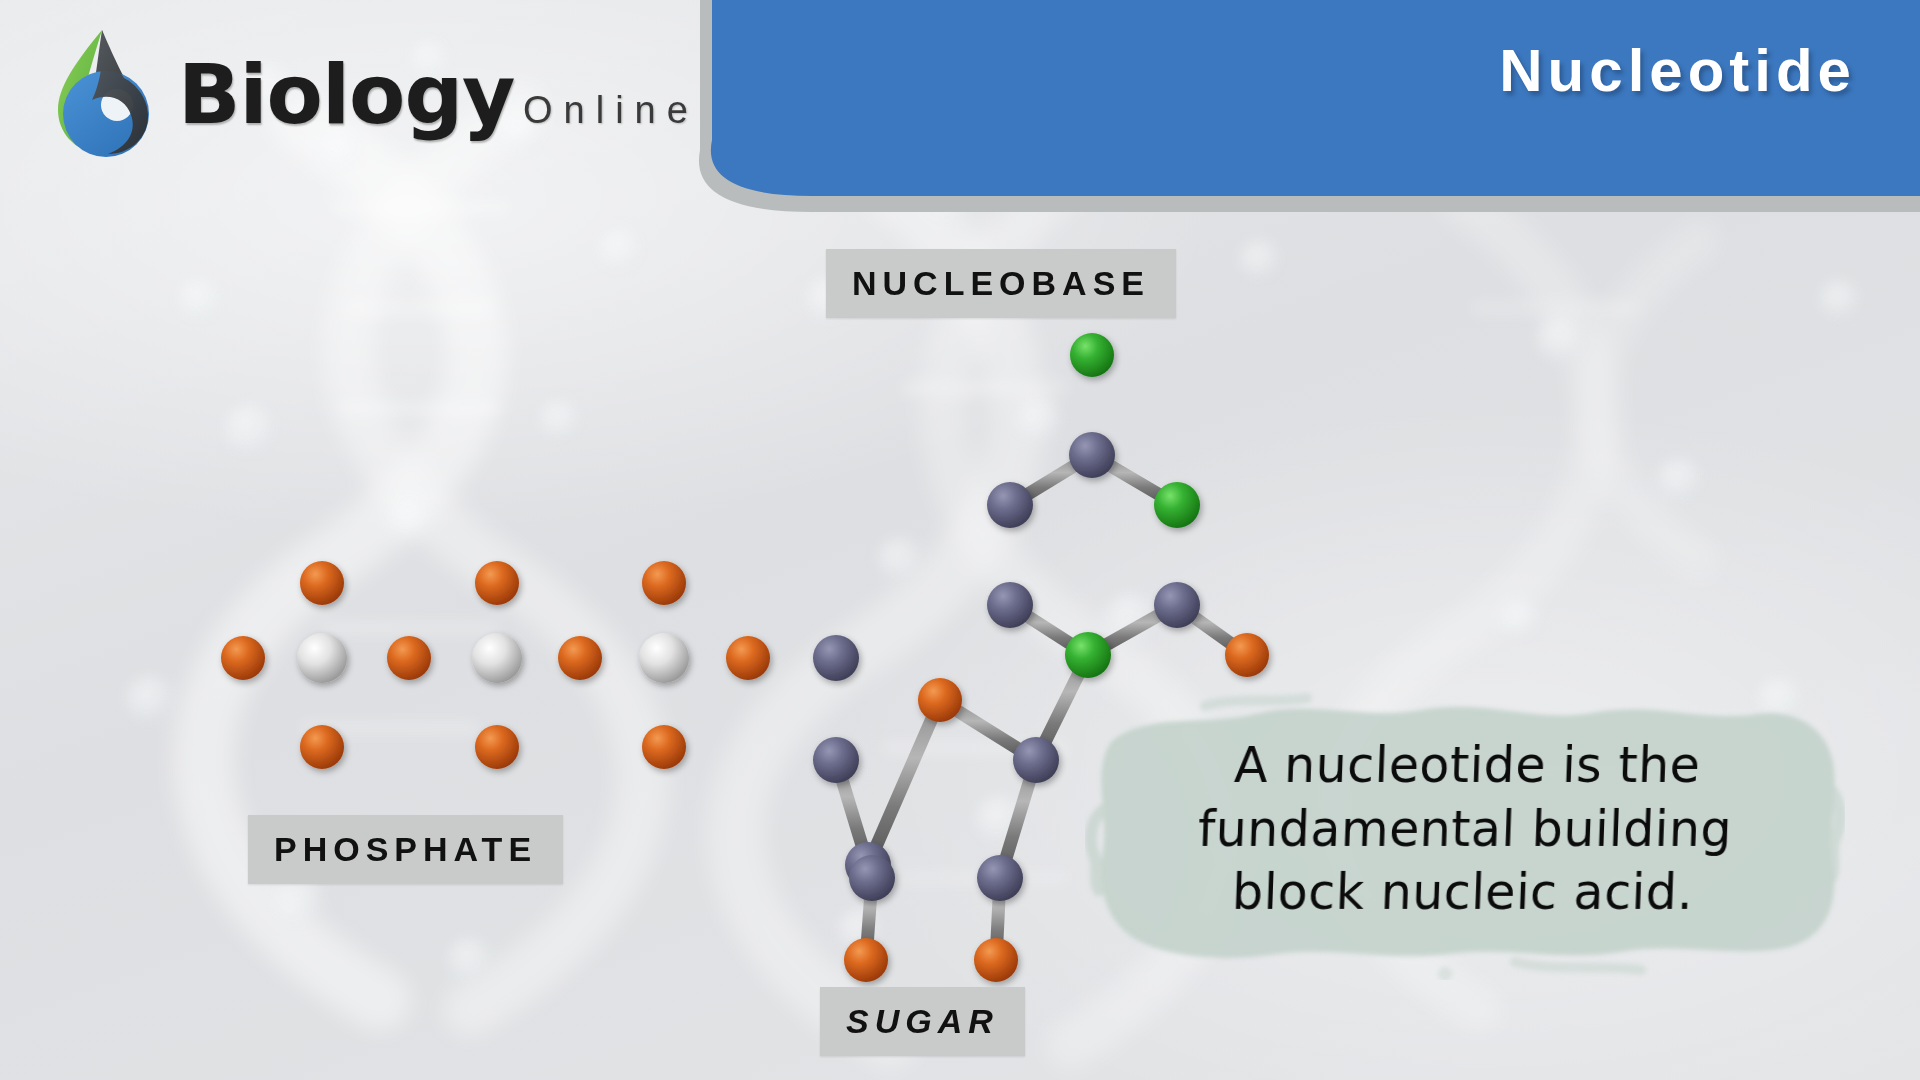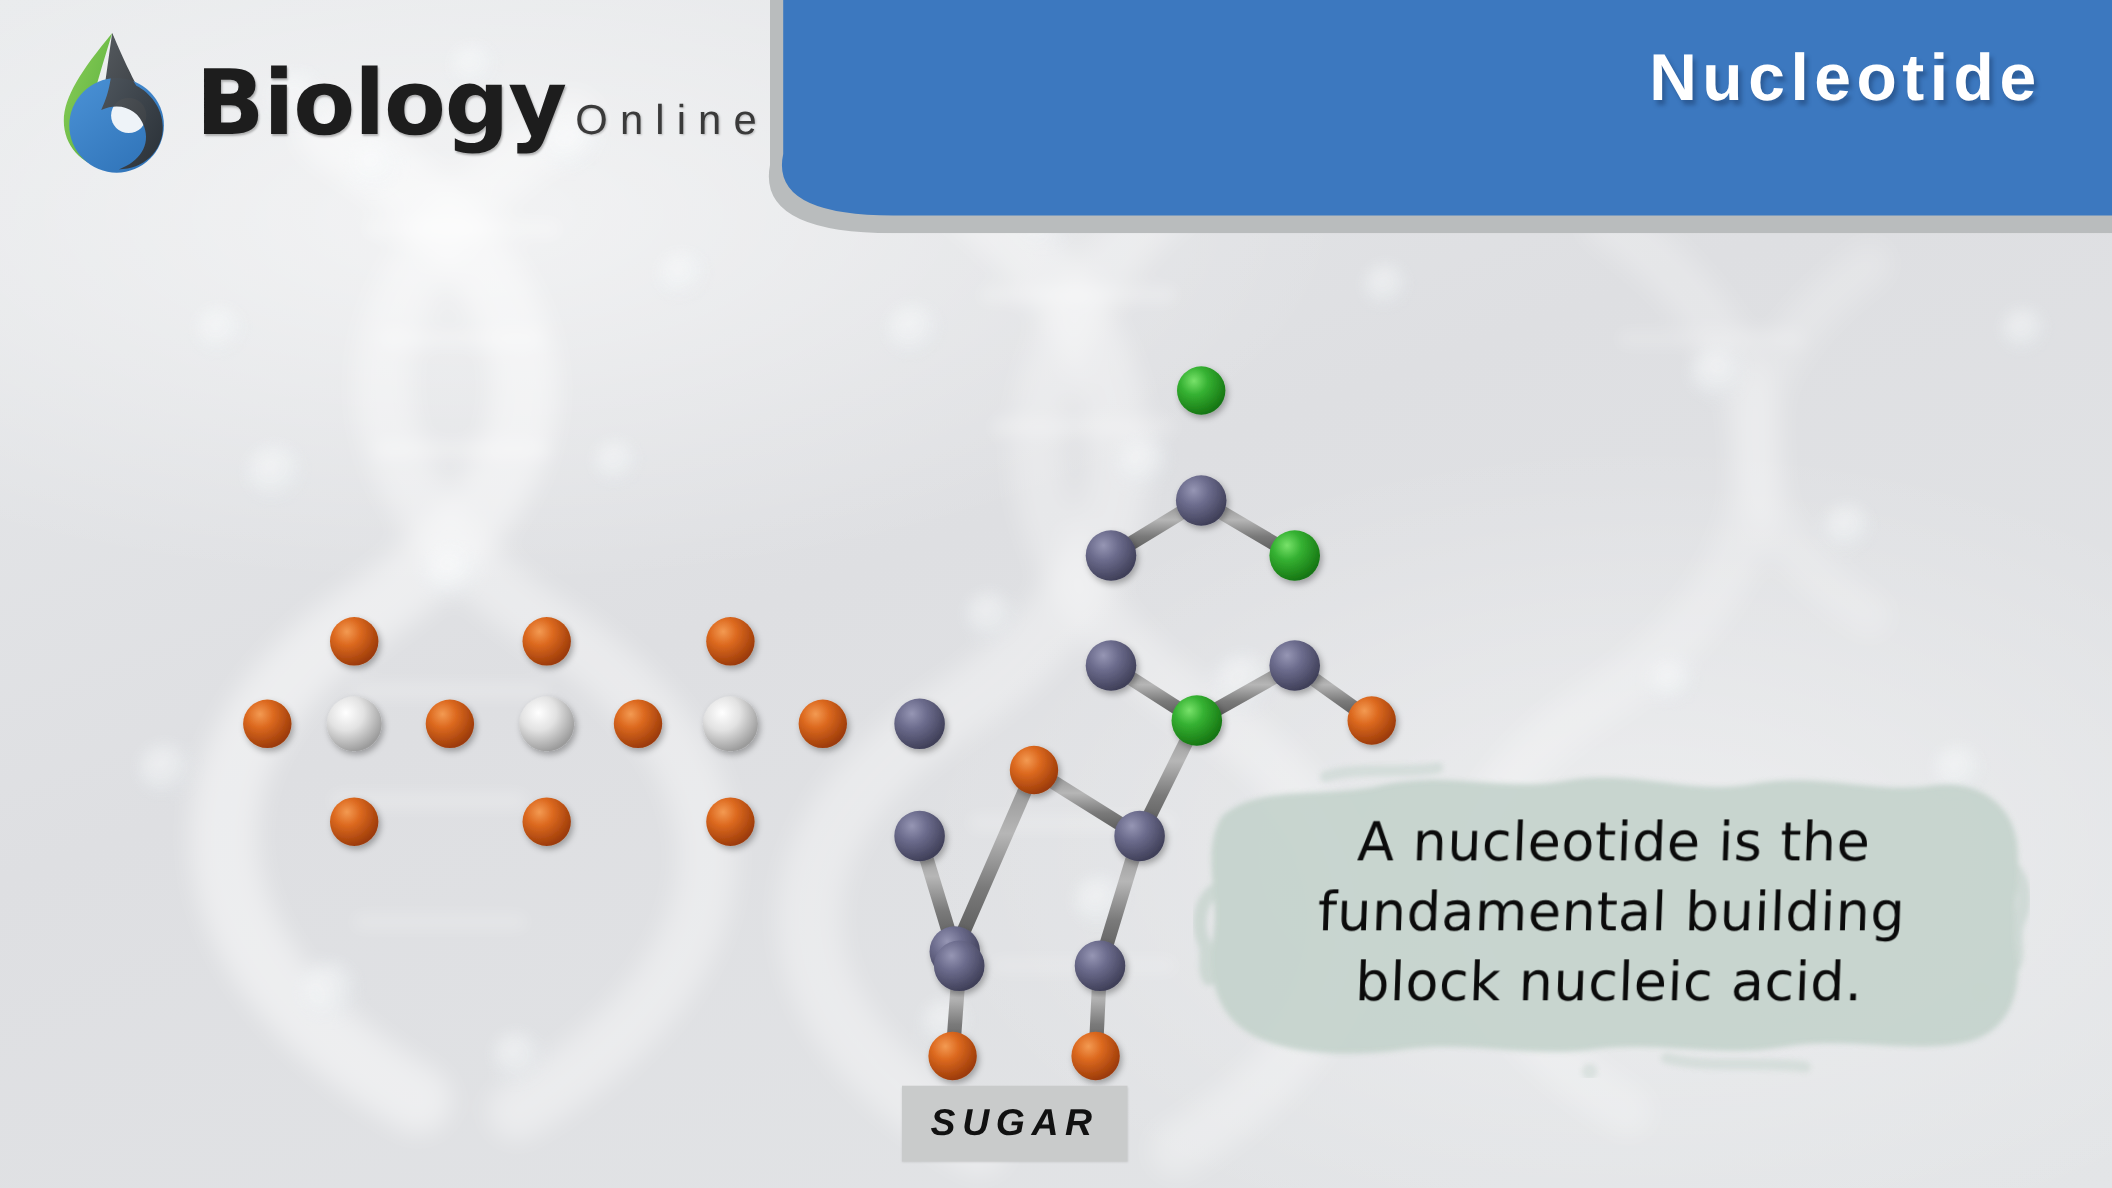--- a/index.html
+++ b/index.html
@@ -389,20 +389,22 @@
         <circle cx="1010" cy="505" r="23" fill="url(#gC)"></circle>
         <circle cx="1092" cy="455" r="23" fill="url(#gC)"></circle>
         <circle cx="1177" cy="505" r="23" fill="url(#gN)"></circle>
         <circle cx="1177" cy="605" r="23" fill="url(#gC)"></circle>
         <circle cx="1092" cy="355" r="22" fill="url(#gN)"></circle>
         <circle cx="1247" cy="655" r="22" fill="url(#gO)"></circle>
       </g>
     </svg>
   </div>
 
+  <div class="part-label" id="label-nucleobase">NUCLEOBASE</div>
+  <div class="part-label" id="label-phosphate">PHOSPHATE</div>
   <div class="part-label" id="label-sugar">SUGAR</div>
 
   <div class="caption-wrap">
     <div class="caption-brush">
       <svg viewBox="0 0 760 290" preserveAspectRatio="none">
         <defs>
           <filter id="brushBlur" x="-10%" y="-10%" width="120%" height="120%">
             <feGaussianBlur stdDeviation="2.2"></feGaussianBlur>
           </filter>
         </defs>

